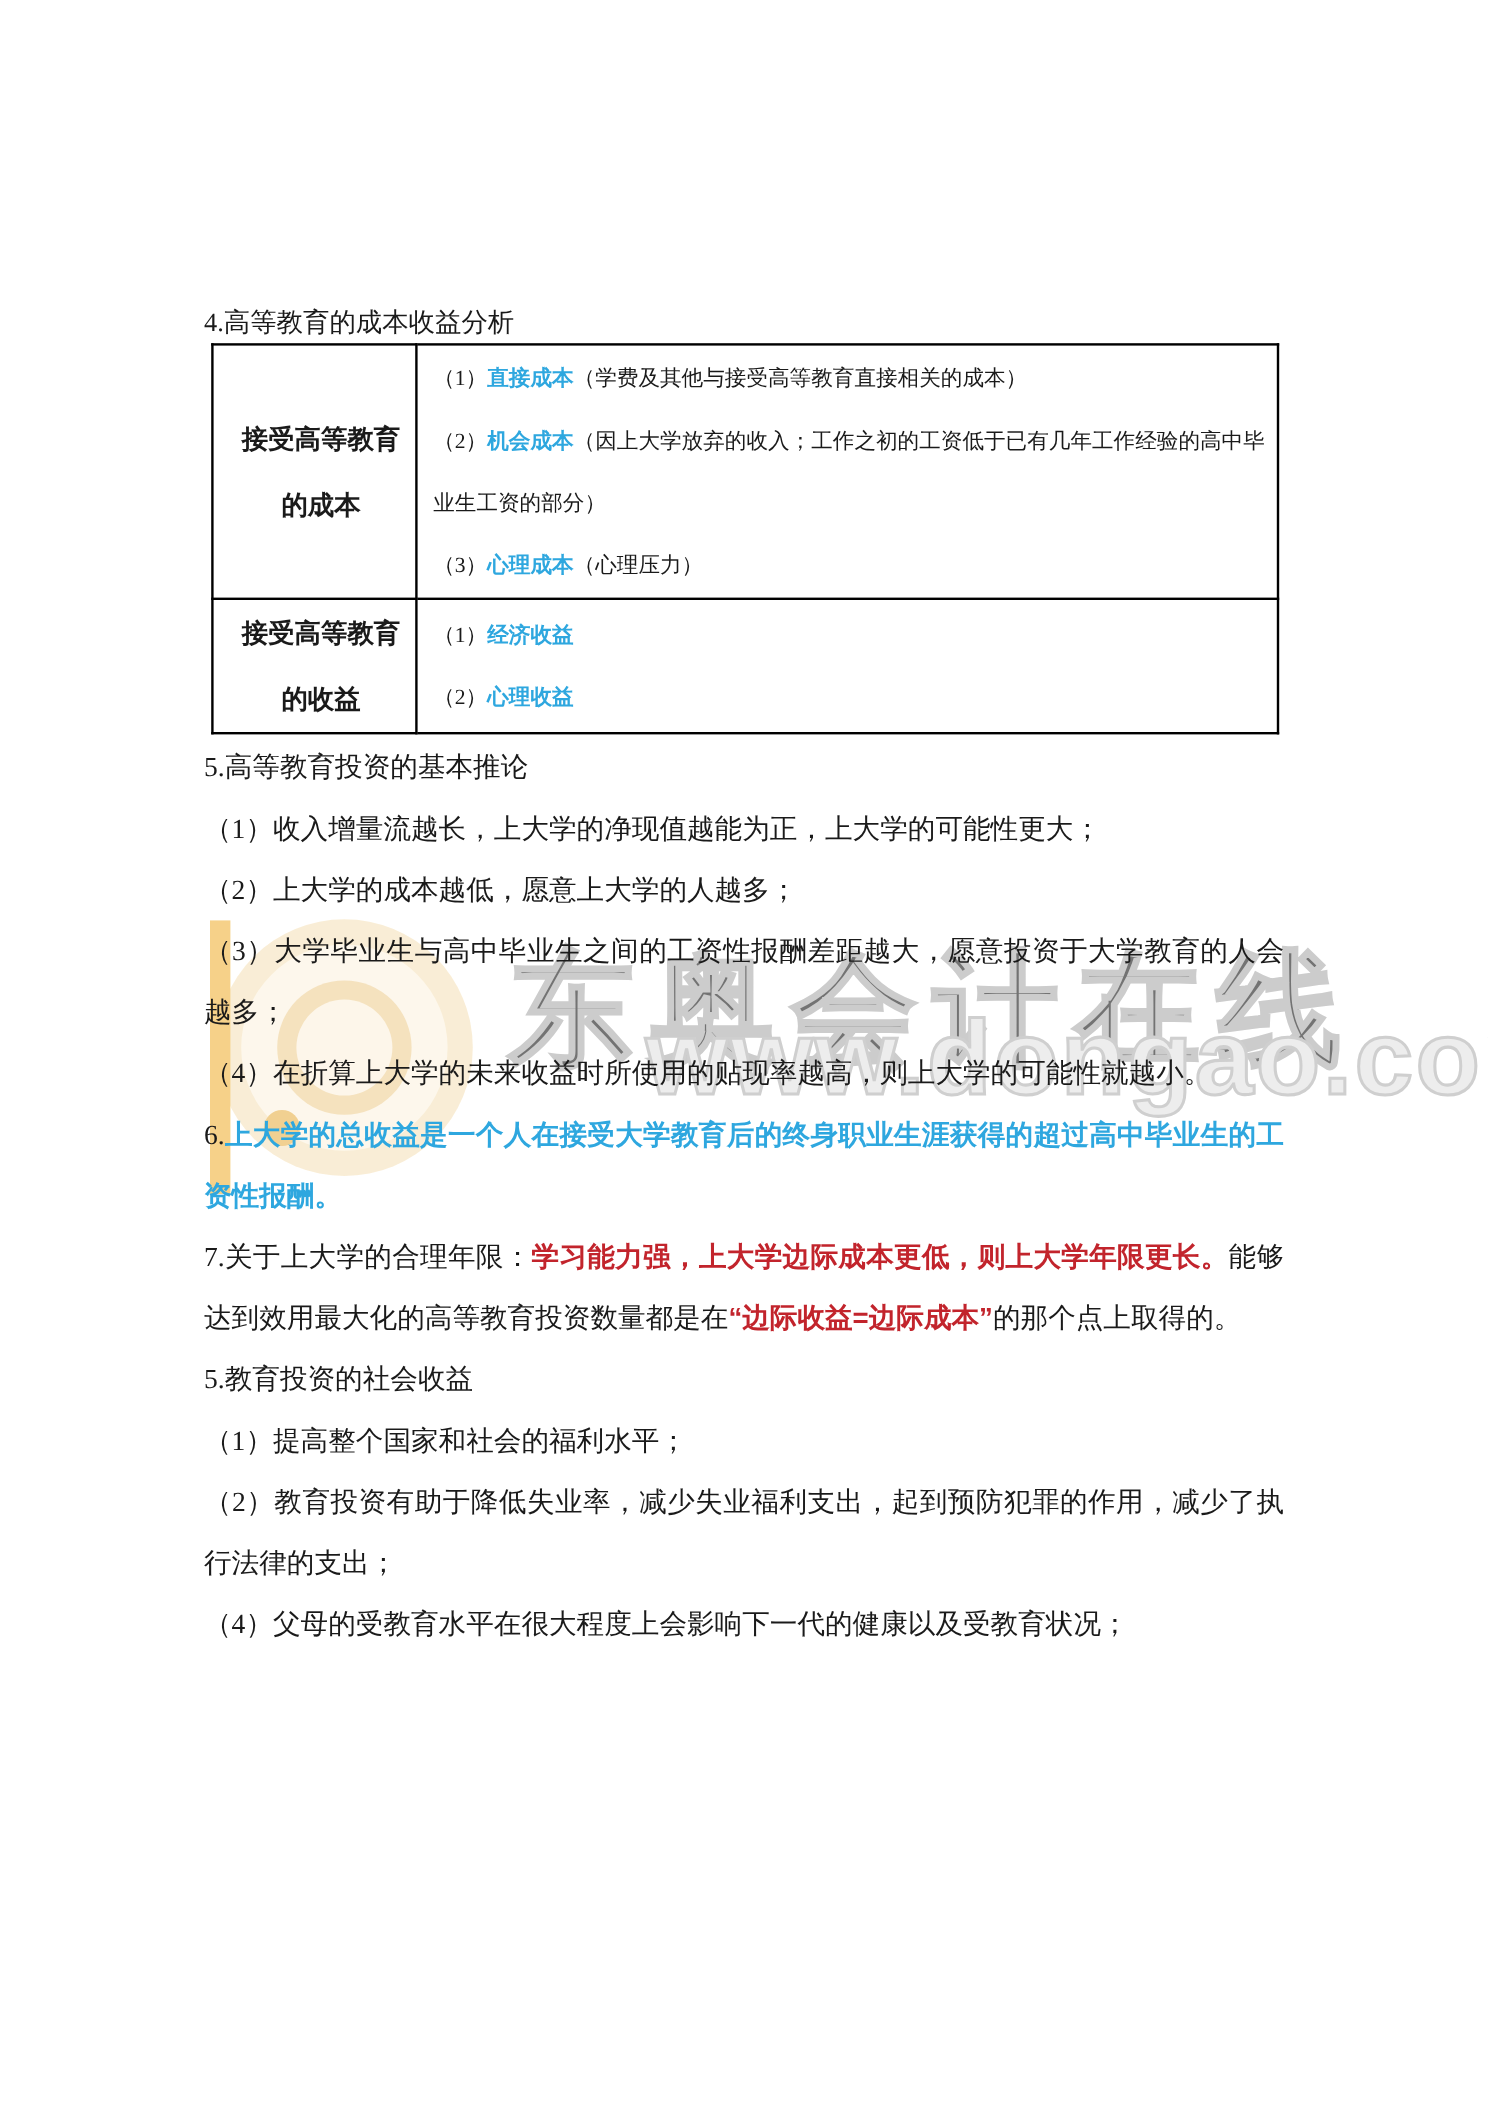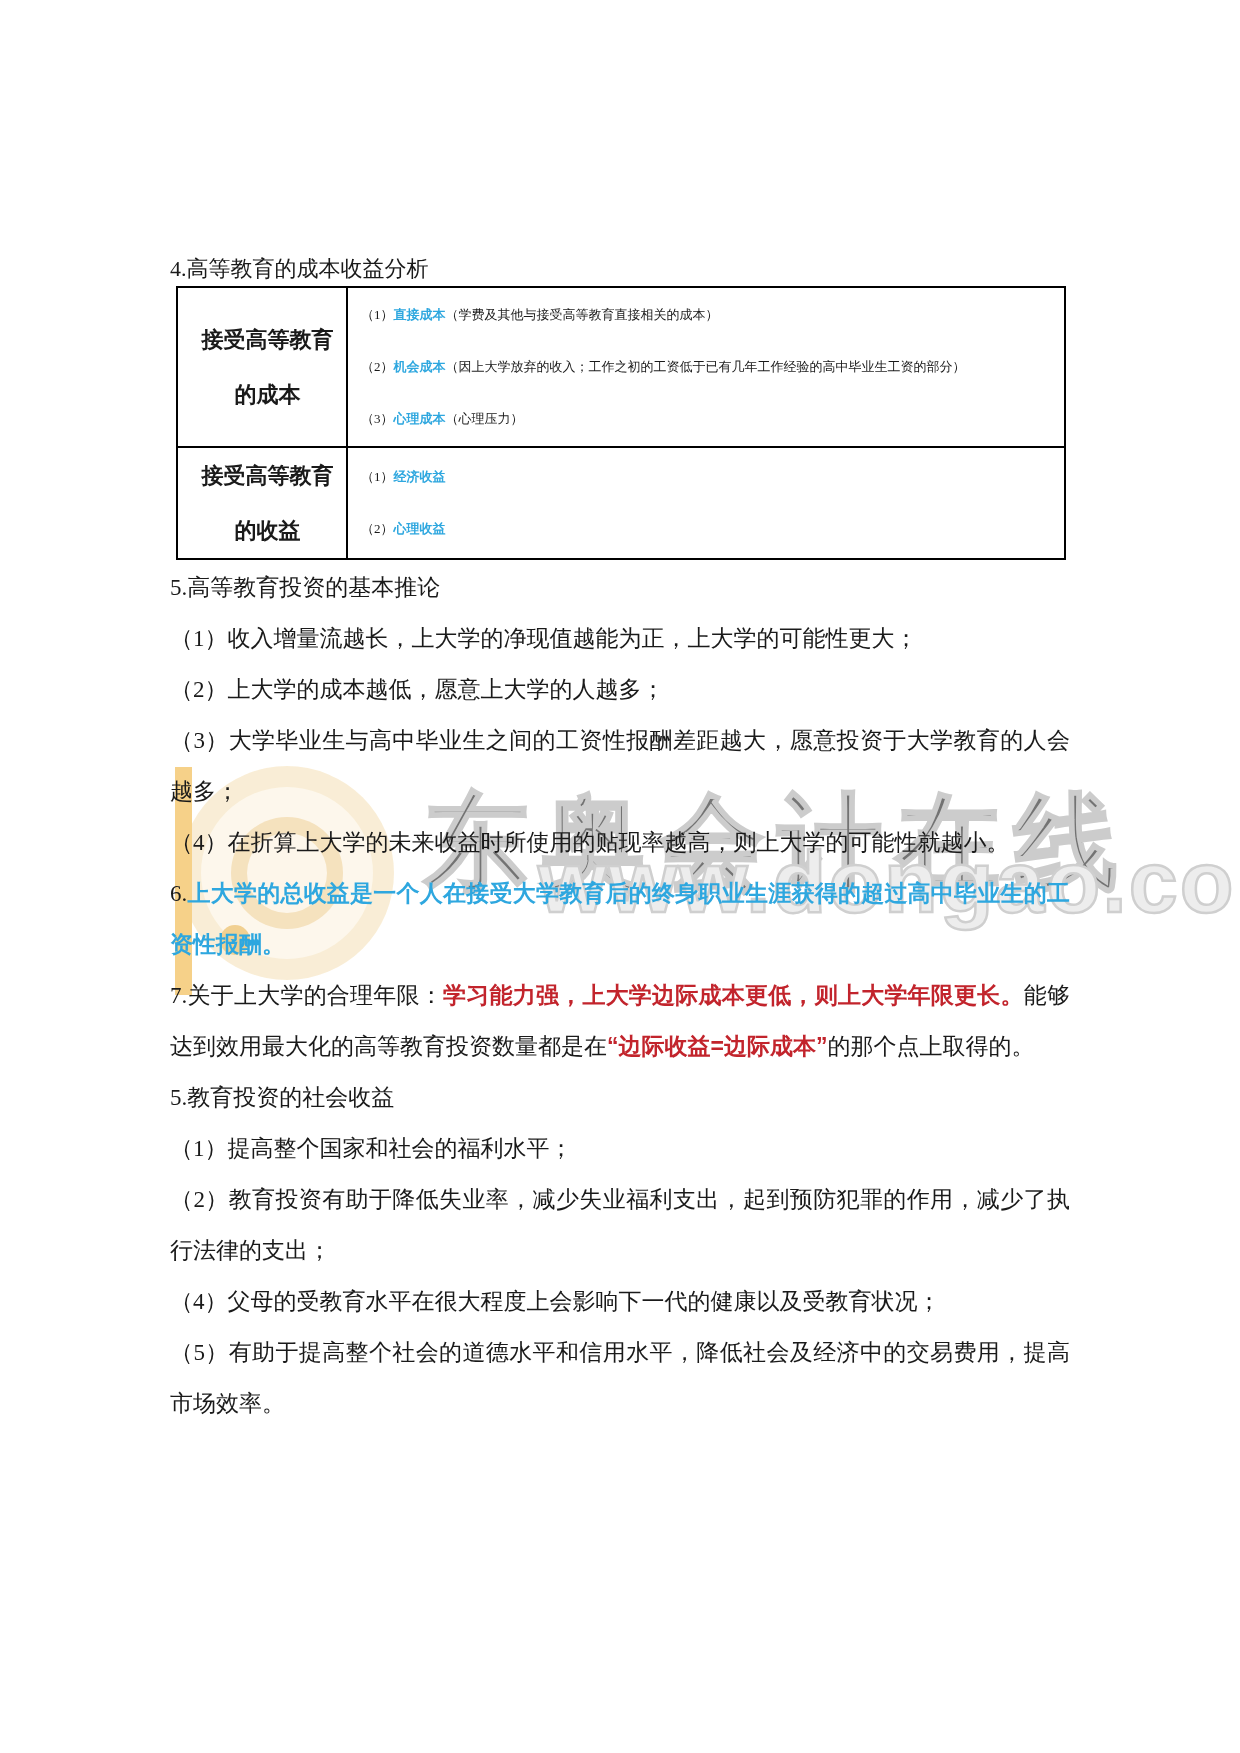--- a/index.html
+++ b/index.html
@@ -40,21 +40,21 @@
   table.cb th,table.cb td{border:2px solid #000;}
   table.cb th{
     width:168px;
     font-family:"Liberation Sans","DejaVu Sans",sans-serif;
     font-weight:700;font-size:22px;
     text-align:center;vertical-align:middle;
     padding:0;
   }
   .header-line{line-height:55px;padding-left:11px;}
   table.cb td{padding:1px 10px 1px 13px;vertical-align:middle;}
-  .cell-item{font-size:13px;line-height:52px;text-align:justify;}
+  .cell-item{font-size:18px;line-height:52px;text-align:justify;}
   .paras{margin-top:2px;}
   .para{font-size:23px;line-height:51px;text-align:justify;margin:0;}
   .bold{font-weight:700;font-family:"Liberation Sans","DejaVu Sans",sans-serif;}
   .c-blue{color:var(--blue,#2ea7df);}
   .c-red{color:var(--red,#c2242c);}
 </style>
 </head>
 <body>
 
 <div class="page">
@@ -106,17 +106,16 @@
         <p class="para"><span>（1）收入增量流越长，上大学的净现值越能为正，上大学的可能性更大；</span></p>
         <p class="para"><span>（2）上大学的成本越低，愿意上大学的人越多；</span></p>
         <p class="para"><span>（3）大学毕业生与高中毕业生之间的工资性报酬差距越大，愿意投资于大学教育的人会越多；</span></p>
         <p class="para"><span>（4）在折算上大学的未来收益时所使用的贴现率越高，则上大学的可能性就越小。</span></p>
         <p class="para"><span>6.</span><span class="c-blue bold">上大学的总收益是一个人在接受大学教育后的终身职业生涯获得的超过高中毕业生的工资性报酬。</span></p>
         <p class="para"><span>7.关于上大学的合理年限：</span><span class="c-red bold">学习能力强，上大学边际成本更低，则上大学年限更长。</span><span>能够达到效用最大化的高等教育投资数量都是在</span><span class="c-red bold">“边际收益=边际成本”</span><span>的那个点上取得的。</span></p>
         <p class="para"><span>5.教育投资的社会收益</span></p>
         <p class="para"><span>（1）提高整个国家和社会的福利水平；</span></p>
         <p class="para"><span>（2）教育投资有助于降低失业率，减少失业福利支出，起到预防犯罪的作用，减少了执行法律的支出；</span></p>
         <p class="para"><span>（4）父母的受教育水平在很大程度上会影响下一代的健康以及受教育状况；</span></p>
-        <p class="para"><span>（5）有助于提高整个社会的道德水平和信用水平，降低社会及经济中的交易费用，提高市场效率。</span></p>
       </div>
   </div>
 
 </div>
 
 </body></html>

